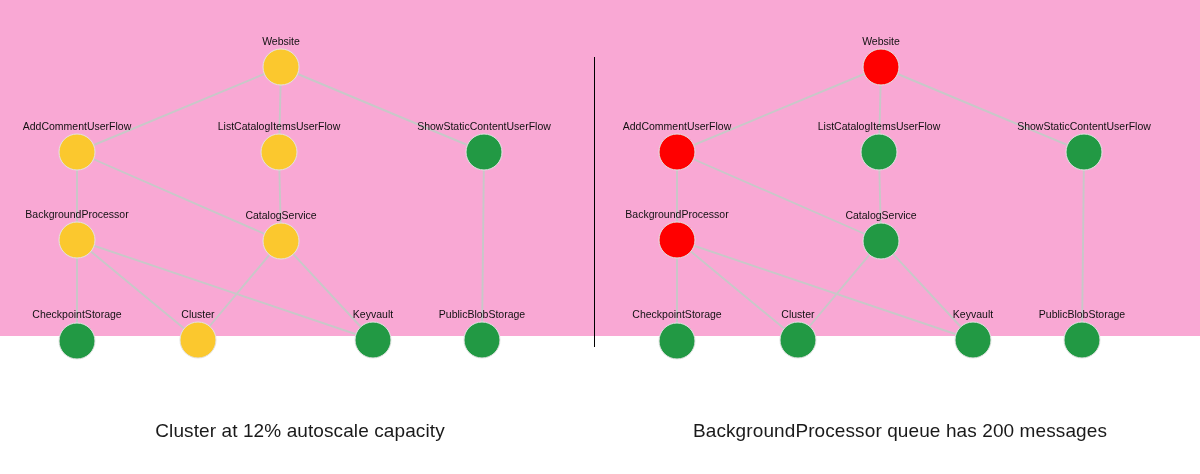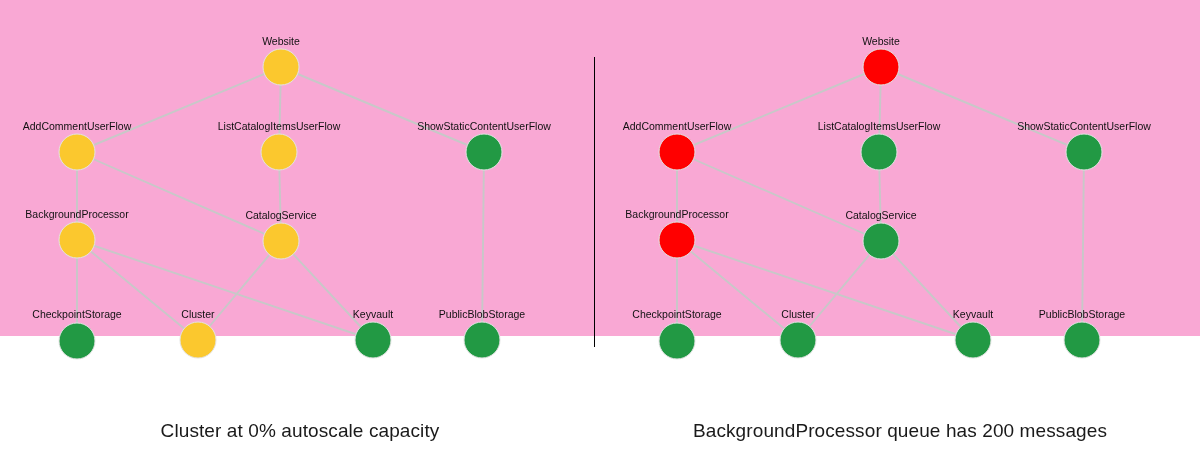--- a/index.html
+++ b/index.html
@@ -150,17 +150,17 @@
         <text x="77" y="318" class="node-label" fill="#111111">CheckpointStorage</text>
         <circle cx="198" cy="340" r="18" fill="#229944" class="node-circle" stroke="#E3E3E3"></circle>
         <text x="198" y="318" class="node-label" fill="#111111">Cluster</text>
         <circle cx="373" cy="340" r="18" fill="#229944" class="node-circle" stroke="#E3E3E3"></circle>
         <text x="373" y="318" class="node-label" fill="#111111">Keyvault</text>
         <circle cx="482" cy="340" r="18" fill="#229944" class="node-circle" stroke="#E3E3E3"></circle>
         <text x="482" y="318" class="node-label" fill="#111111">PublicBlobStorage</text>
       </svg>
   </div>
 
-  <div class="caption" id="caption-left">Cluster at 0% autoscale capacity</div>
+  <div class="caption" id="caption-left">Cluster at 12% autoscale capacity</div>
 
   <div class="caption" id="caption-right">BackgroundProcessor queue has 200 messages</div>
 
 </div>
 
 </body></html>

